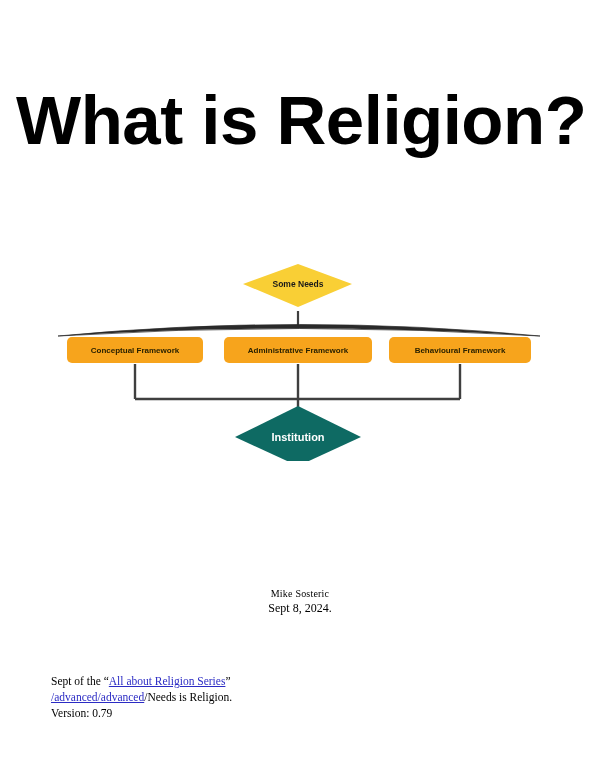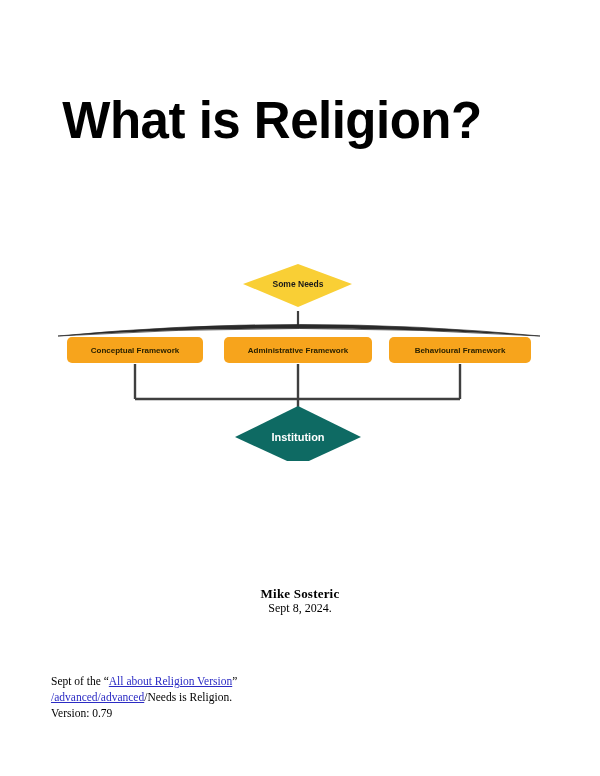--- a/index.html
+++ b/index.html
@@ -25,25 +25,26 @@
 
   
   #doc-title {
     position: absolute;
     left: 0;
     top: 88px;
     width: 544px;
     text-align: center;
     font-family: "Liberation Sans", "DejaVu Sans", sans-serif;
     font-weight: bold;
-    font-size: 51px;
+    font-size: 69px;
     line-height: 66px;
     letter-spacing: -0.5px;
     color: #000000;
     white-space: nowrap;
+    padding-left: 16px;
   }
 
   
   #diagram {
     position: absolute;
     left: 0;
     top: 251px;
     width: 600px;
     height: 210px;
   }
@@ -73,22 +74,22 @@
   
   #author-block {
     position: absolute;
     left: 0;
     top: 586px;
     width: 600px;
     text-align: center;
     color: #000000;
   }
   #author-name {
-    font-size: 13px;
-    font-weight: bold;
+    font-size: 10px;
+    font-weight: normal;
     line-height: 15px;
     letter-spacing: 0.2px;
   }
   #author-date {
     font-size: 12px;
     line-height: 15px;
   }
 
   
   #footer-block {
@@ -157,20 +158,20 @@
 
     </svg>
   </div>
 
   <div id="author-block">
     <div id="author-name">Mike Sosteric</div>
     <div id="author-date">Sept 8, 2024.</div>
   </div>
 
   <div id="footer-block">
-    <div class="line"><span>Sept of the “</span><a class="doc-link" href="#">All about Religion Version</a><span>”</span></div>
+    <div class="line"><span>Sept of the “</span><a class="doc-link" href="#">All about Religion Series</a><span>”</span></div>
 
     <div class="line"><a class="doc-link" href="#">/advanced/advanced</a><span>/Needs is Religion.</span></div>
 
     <div class="line">Version: 0.79</div>
   </div>
 
 </div>
 
 </body></html>

